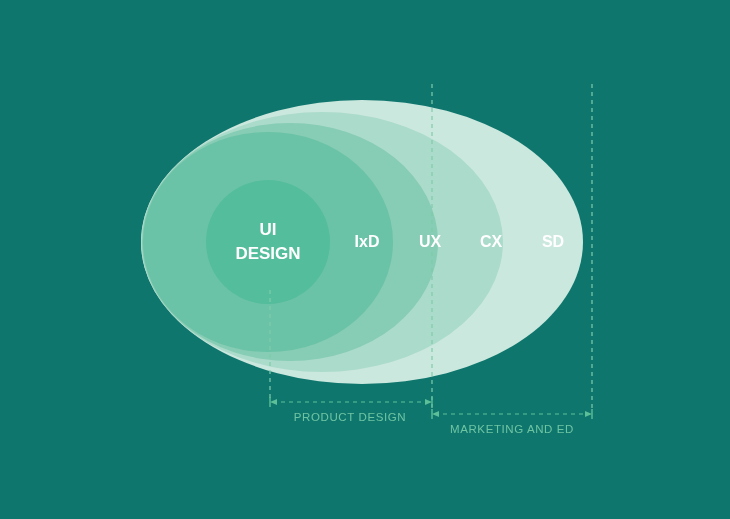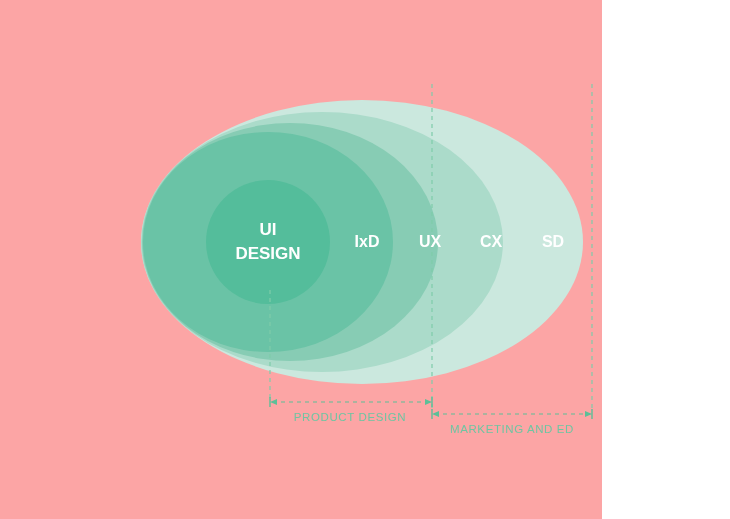--- a/index.html
+++ b/index.html
@@ -9,23 +9,23 @@
   }
   body {
     width: 730px;
     height: 519px;
     background: #ffffff;
     font-family: "Liberation Sans", sans-serif;
     overflow: hidden;
   }
   #diagram-root {
     position: relative;
-    width: 602px;
+    width: 730px;
     height: 519px;
-    background: #fca5a5;
+    background: #0f766e;
   }
   #venn-svg {
     position: absolute;
     left: 0;
     top: 0;
     width: 730px;
     height: 519px;
     display: block;
   }
   .ellipse-label {

